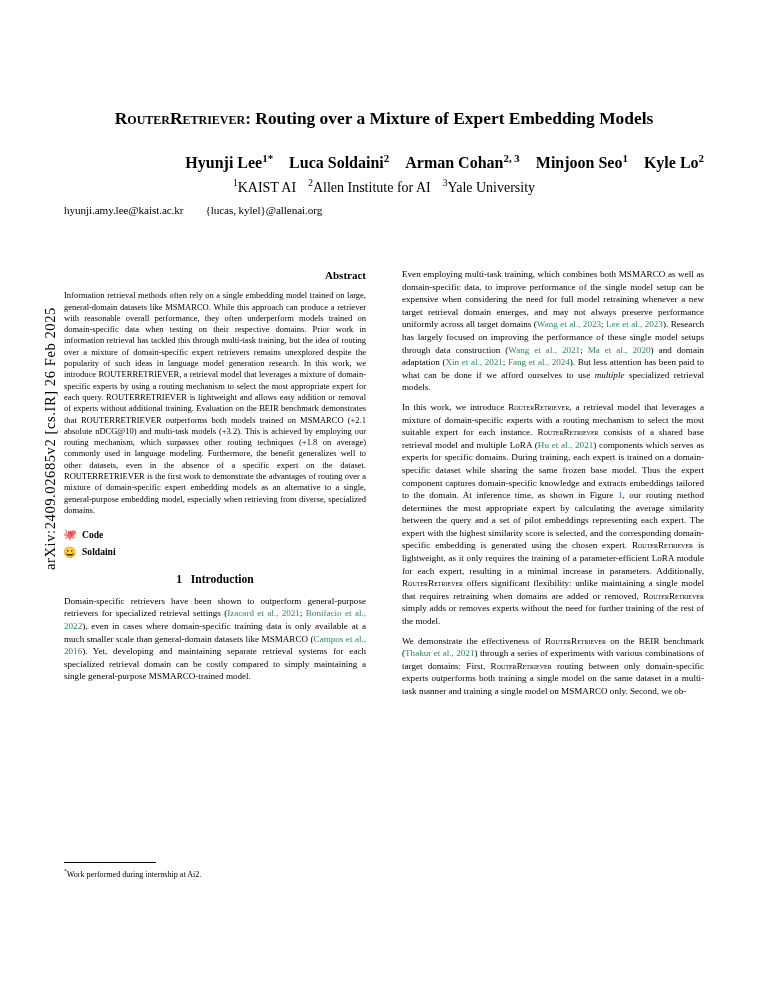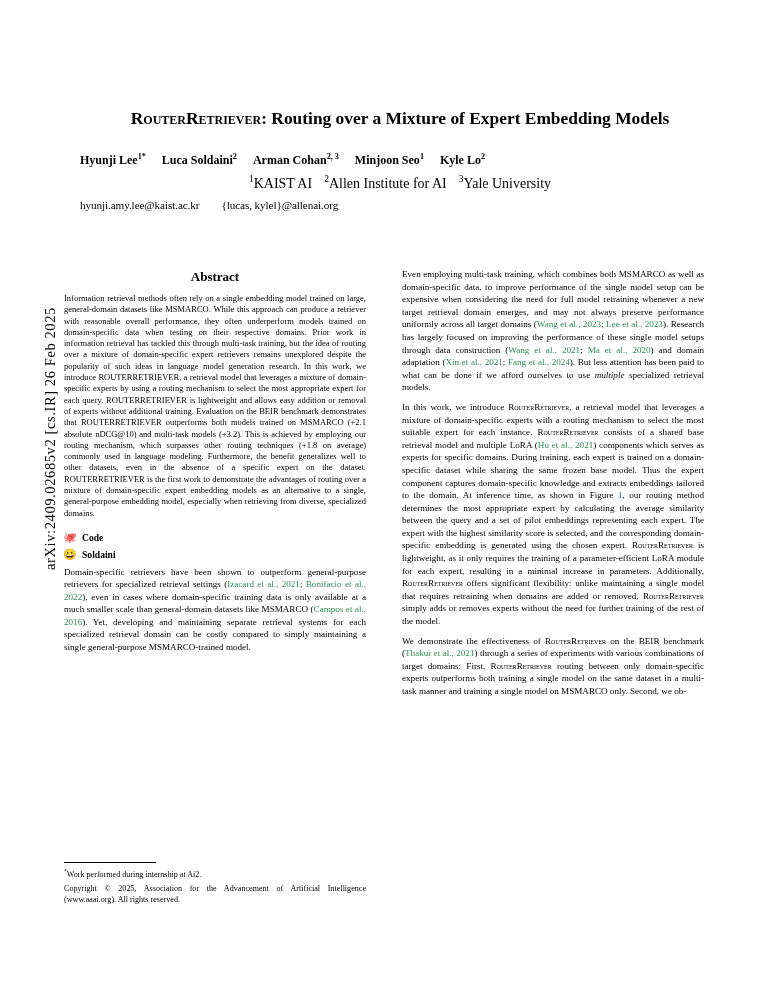--- a/index.html
+++ b/index.html
@@ -34,38 +34,38 @@
 
   .page {
     position: absolute;
     left: 0; top: 0;
     width: 768px;
     height: 994px;
   }
 
   .content {
     position: absolute;
-    left: 80px;
+    left: 64px;
     top: 108px;
     width: 640px;
   }
 
   
   .title {
     text-align: center;
     font-size: 17.4px;
     font-weight: bold;
     line-height: 1.25;
     margin: 0 0 22px 0;
   }
   .sc { font-variant: small-caps; }
 
   .authors {
-    text-align: left;
-    font-size: 12px;
+    text-align: right;
+    font-size: 16px;
     font-weight: bold;
     margin: 0 0 6px 0;
   }
   .authors .sep { display: inline-block; width: 16px; }
   sup { font-size: 0.68em; vertical-align: super; font-weight: normal;}
   .authors sup { font-weight: bold; }
 
   .affils {
     text-align: center;
     font-size: 14px;
@@ -95,23 +95,23 @@
     top: 0;
     width: 302px;
     font-size: 9.1px;
     line-height: 1.385;
     text-align: justify;
   }
   .col.left  { left: 0; }
   .col.right { left: 338px; }
 
   .abstract-head {
-    text-align: center;
-    font-weight: bold;
-    font-size: 13px;
+    text-align: right;
+    font-weight: bold;
+    font-size: 11px;
     margin: 0 0 7px 0;
   }
   .col p {
     margin: 0 0 0 0;
     text-indent: 0;
   }
   .col p + p { margin-top: 7px; }
   .indent { text-indent: 11px; }
 
   .link { color: #1a6fdb; }
@@ -219,32 +219,34 @@
         <div class="repo-row">
           <span class="repo-ico">🐙</span>
           <span class="repo-label">Code</span>
         </div>
         <div class="repo-row">
           <span class="repo-ico">😀</span>
           <span class="repo-label">Soldaini</span>
         </div>
       </div>
 
+      <div class="sec-head">
+        <span>1</span>&nbsp;&nbsp;&nbsp;<span>Introduction</span>
+      </div>
 
       <p><span>Domain-specific retrievers have been shown to outperform general-purpose retrievers for specialized retrieval settings (</span><span class="cite">Izacard et al., 2021</span><span>; </span><span class="cite">Bonifacio et al., 2022</span><span>), even in cases where domain-specific training data is only available at a much smaller scale than general-domain datasets like MSMARCO (</span><span class="cite">Campos et al., 2016</span><span>). Yet, developing and maintaining separate retrieval systems for each specialized retrieval domain can be costly compared to simply maintaining a single general-purpose MSMARCO-trained model.</span></p>
     </div>
 
     <div class="col right">
       <p><span>Even employing multi-task training, which combines both MSMARCO as well as domain-specific data, to improve performance of the single model setup can be expensive when considering the need for full model retraining whenever a new target retrieval domain emerges, and may not always preserve performance uniformly across all target domains (</span><span class="cite">Wang et al., 2023</span><span>; </span><span class="cite">Lee et al., 2023</span><span>). Research has largely focused on improving the performance of these single model setups through data construction (</span><span class="cite">Wang et al., 2021</span><span>; </span><span class="cite">Ma et al., 2020</span><span>) and domain adaptation (</span><span class="cite">Xin et al., 2021</span><span>; </span><span class="cite">Fang et al., 2024</span><span>). But less attention has been paid to what can be done if we afford ourselves to use </span><em>multiple</em><span> specialized retrieval models.</span></p>
 
       <p class="indent"><span>In this work, we introduce </span><span class="sc">RouterRetriever</span><span>, a retrieval model that leverages a mixture of domain-specific experts with a routing mechanism to select the most suitable expert for each instance. </span><span class="sc">RouterRetriever</span><span> consists of a shared base retrieval model and multiple LoRA (</span><span class="cite">Hu et al., 2021</span><span>) components which serves as experts for specific domains. During training, each expert is trained on a domain-specific dataset while sharing the same frozen base model. Thus the expert component captures domain-specific knowledge and extracts embeddings tailored to the domain. At inference time, as shown in Figure </span><span class="link">1</span><span>, our routing method determines the most appropriate expert by calculating the average similarity between the query and a set of pilot embeddings representing each expert. The expert with the highest similarity score is selected, and the corresponding domain-specific embedding is generated using the chosen expert. </span><span class="sc">RouterRetriever</span><span> is lightweight, as it only requires the training of a parameter-efficient LoRA module for each expert, resulting in a minimal increase in parameters. Additionally, </span><span class="sc">RouterRetriever</span><span> offers significant flexibility: unlike maintaining a single model that requires retraining when domains are added or removed, </span><span class="sc">RouterRetriever</span><span> simply adds or removes experts without the need for further training of the rest of the model.</span></p>
 
       <p class="indent"><span>We demonstrate the effectiveness of </span><span class="sc">RouterRetriever</span><span> on the BEIR benchmark (</span><span class="cite">Thakur et al., 2021</span><span>) through a series of experiments with various combinations of target domains: First, </span><span class="sc">RouterRetriever</span><span> routing between only domain-specific experts outperforms both training a single model on the same dataset in a multi-task manner and training a single model on MSMARCO only. Second, we ob-</span></p>
     </div>
   </div>
 
   <div class="footnote-wrap">
     <div class="footnote-rule"></div>
     <p><sup>*</sup><span>Work performed during internship at Ai2.</span></p>
-    <p>Copyright © 2025, Association for the Advancement of Artificial Intelligence (www.aaai.org). All rights reserved.</p>
   </div>
 
 </div>
 
 </body></html>

